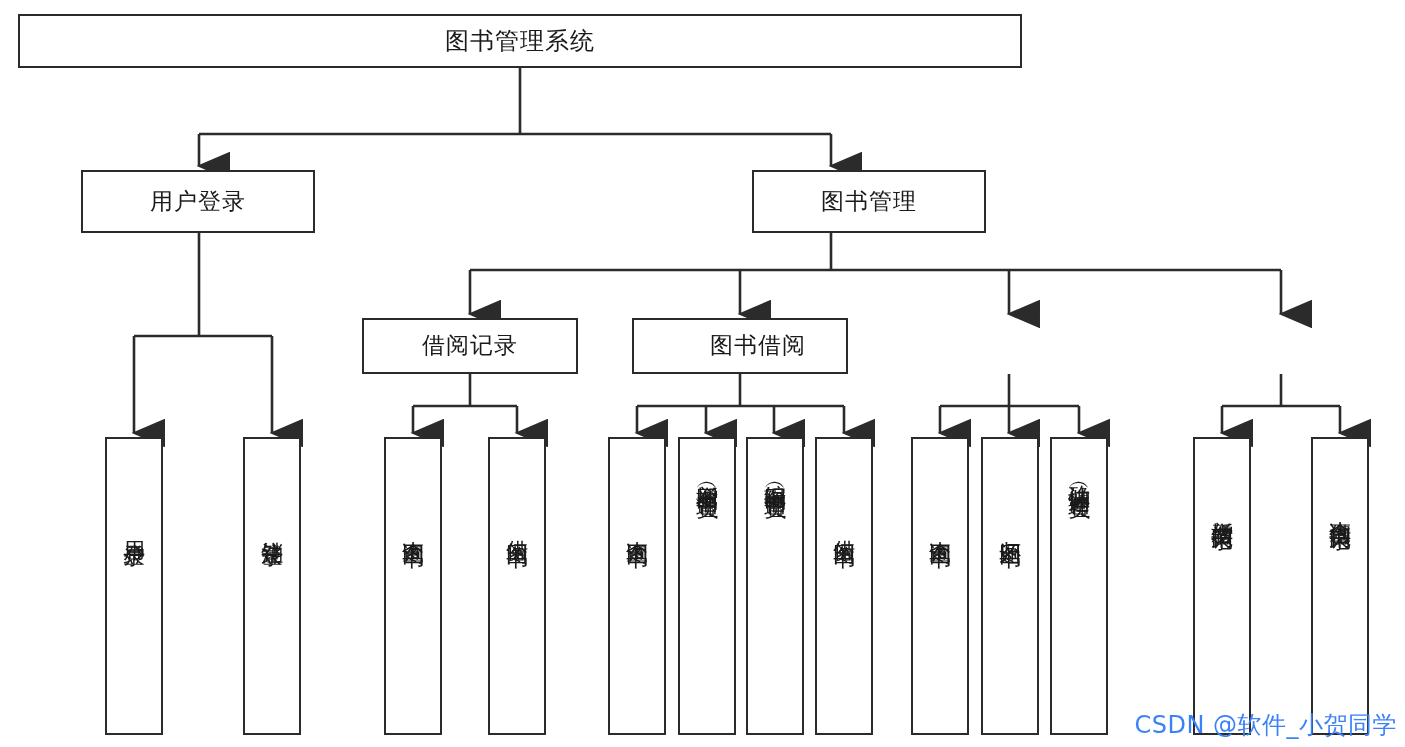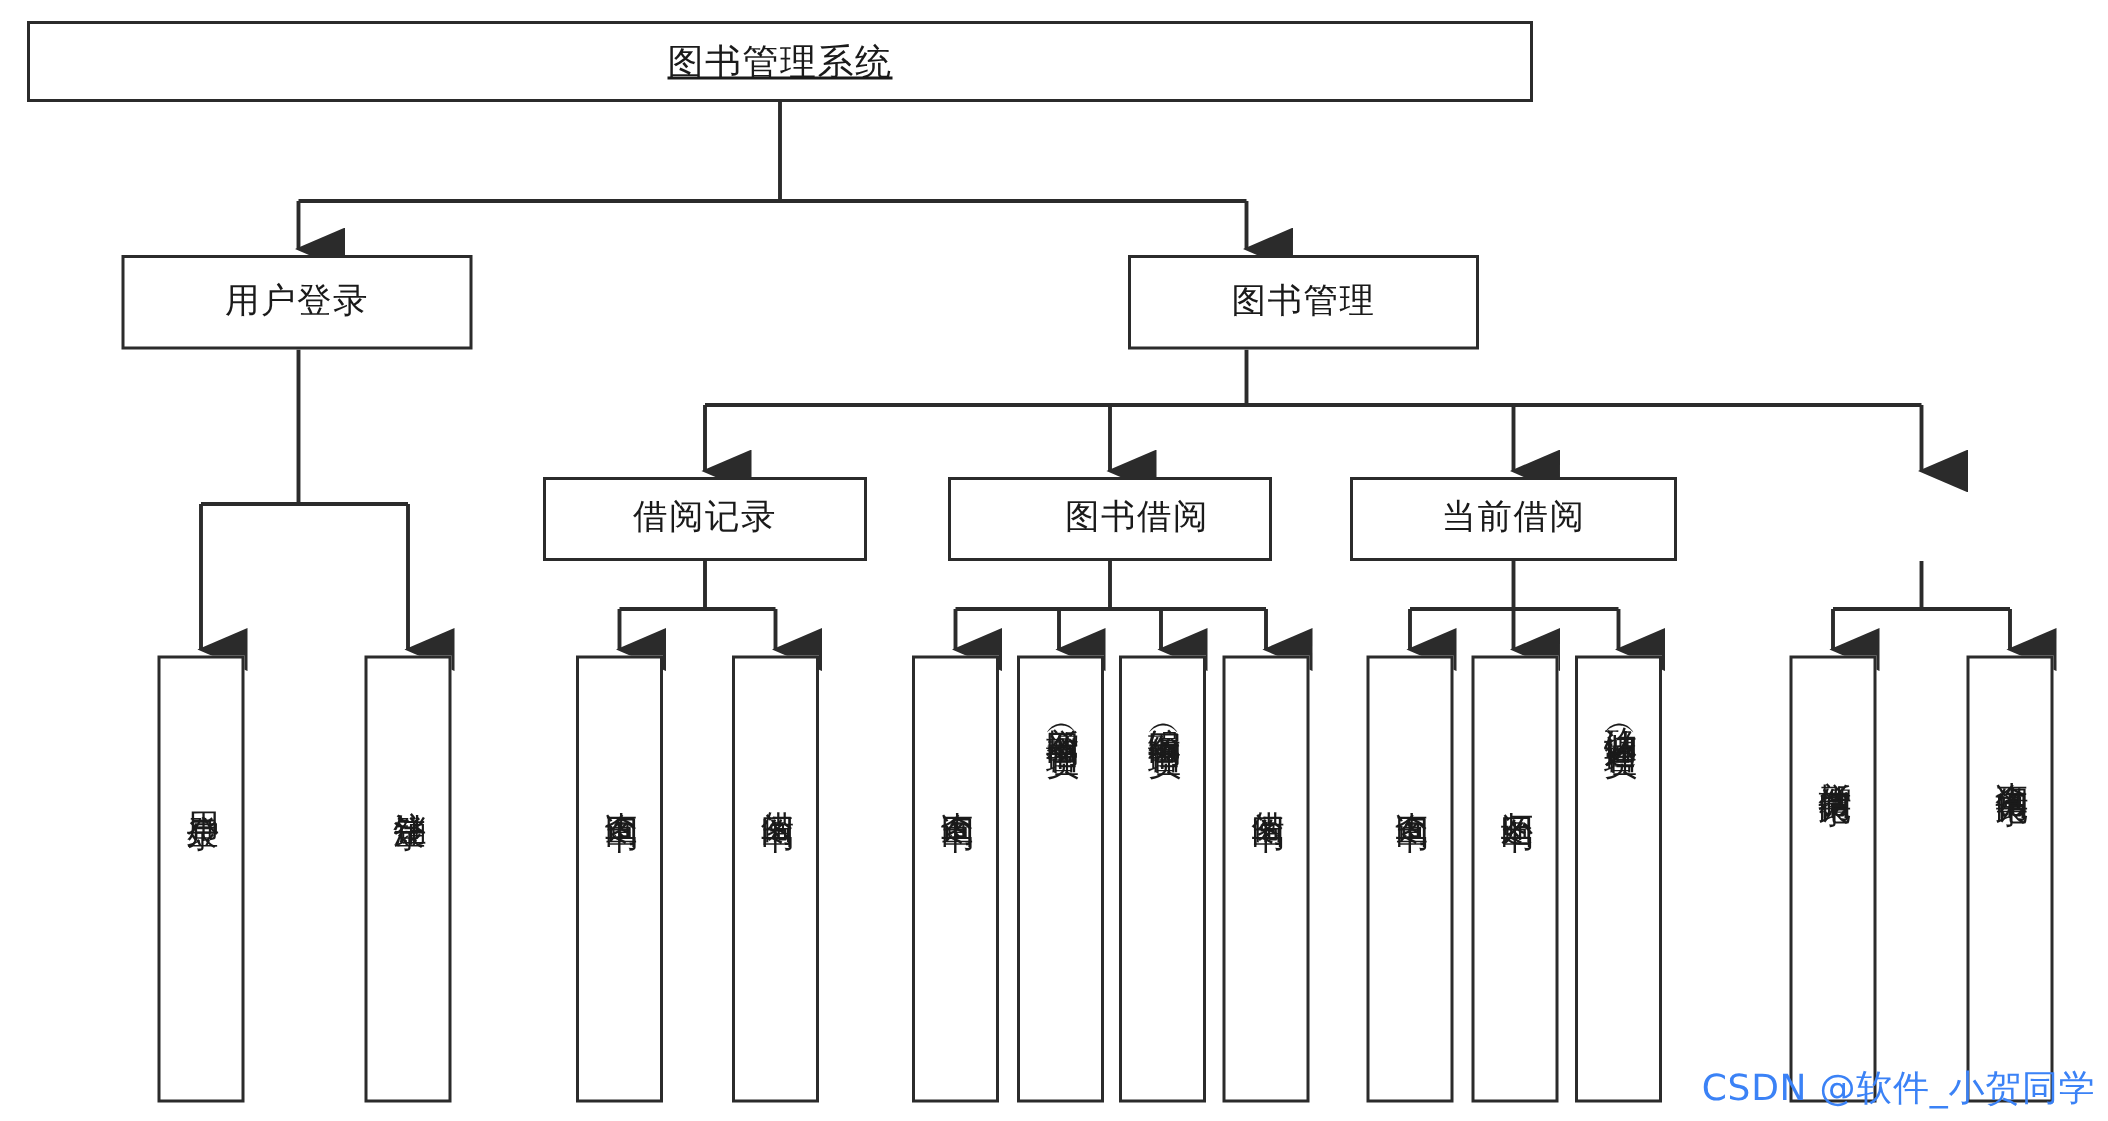--- a/index.html
+++ b/index.html
@@ -42,21 +42,20 @@
     line-height: 1.18;
     white-space: nowrap;
   }
   
   .node.horiz .label {
     font-size: 23px;
     letter-spacing: 1px;
   }
   .node.root .label {
     font-size: 24px;
-    text-decoration: underline;
   }
   
   .node.vert {
     align-items: flex-start;
     justify-content: center;
     padding-top: 10px;
   }
   .node.vert .label {
     writing-mode: vertical-rl;
     text-orientation: upright;
@@ -150,23 +149,20 @@
   <div class="node horiz" style="left:712px; top:170px; width:234px; height:63px;margin-left:40px;">
     <span class="label">图书管理</span>
   </div>
 
   <div class="node horiz" style="left:362px; top:318px; width:216px; height:56px;">
     <span class="label">借阅记录</span>
   </div>
   <div class="node horiz" style="left:632px; top:318px; width:216px; height:56px;padding-left:36px;">
     <span class="label">图书借阅</span>
   </div>
-  <div class="node horiz" style="left:900px; top:318px; width:218px; height:56px;">
-    <span class="label">当前借阅</span>
-  </div>
 
   <div class="node vert mid" style="left:105px; top:437px; width:58px; height:298px;">
     <span class="label">用户登录</span>
   </div>
   <div class="node vert mid" style="left:243px; top:437px; width:58px; height:298px;">
     <span class="label">注销登录</span>
   </div>
 
   <div class="node vert mid" style="left:384px; top:437px; width:58px; height:298px;">
     <span class="label">查询图书</span>

